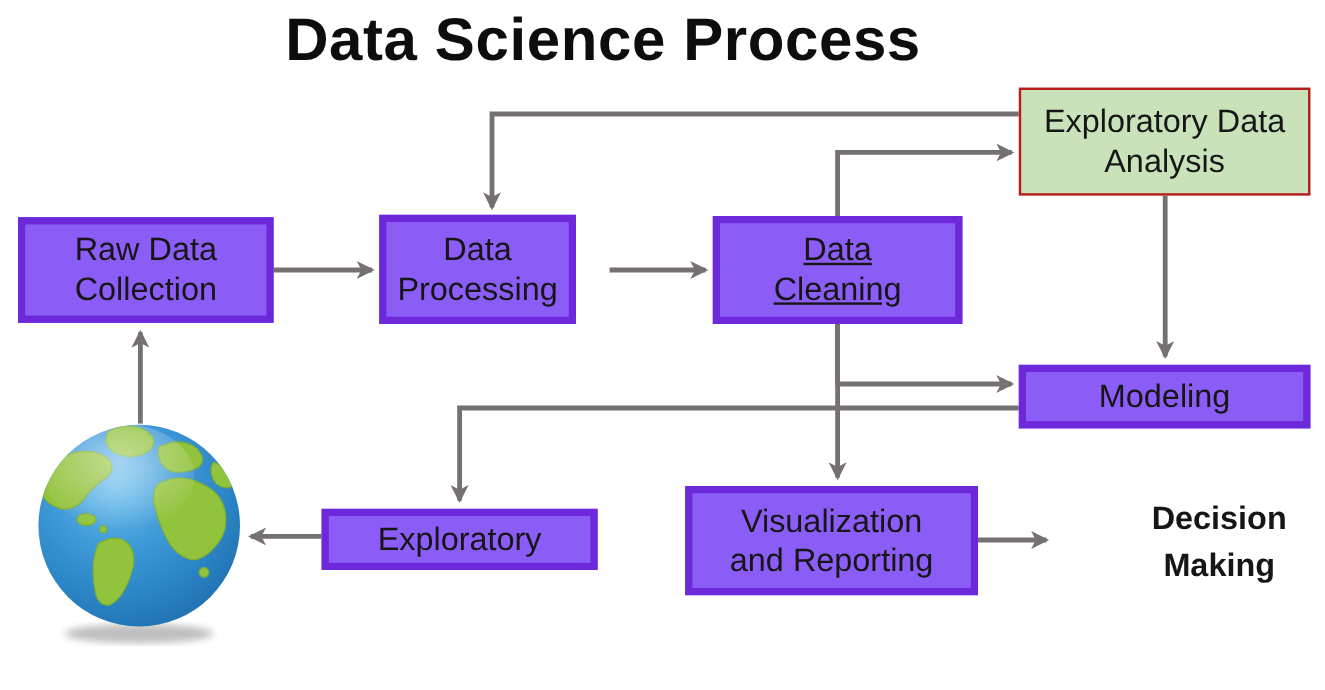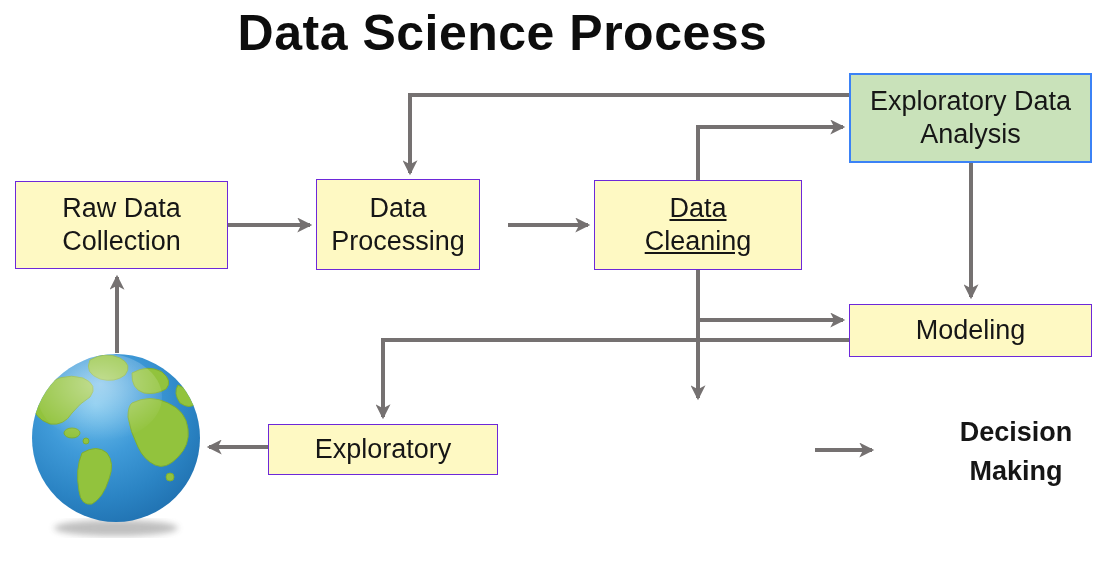--- a/index.html
+++ b/index.html
@@ -10,22 +10,22 @@
   .title{
     position:absolute;left:0;top:4px;width:1005px;text-align:center;
     font-size:50px;font-weight:bold;color:#0d0d0d;margin:0;letter-spacing:0.5px;
   }
   .edges{position:absolute;left:0;top:0;z-index:2;}
   .globe-wrap{position:absolute;left:20px;top:345px;z-index:1;}
   .node{
     position:absolute;box-sizing:border-box;display:flex;align-items:center;justify-content:center;
     text-align:center;font-size:27px;line-height:1.22;z-index:3;
   }
-  .process{background:#fef9c3;border:1px solid #6d28d9;}
-  .analysis{background:#c9e2ba;border:2px solid #3b82f6;}
+  .process{background:#8b5cf6;border:6px solid #6d28d9;}
+  .analysis{background:#c9e2ba;border:2px solid #b91c1c;}
   .plain{
     position:absolute;text-align:center;font-size:27px;line-height:1.45;z-index:3;
   }
   .n-raw{left:15px;top:181px;width:213px;height:88px;}
   .n-proc{left:316px;top:179px;width:164px;height:91px;}
   .n-clean{left:594px;top:180px;width:208px;height:90px;padding:0 25px;text-decoration:underline;}
   .n-eda{left:849px;top:73px;width:243px;height:90px;padding:0 10px;}
   .n-model{left:849px;top:304px;width:243px;height:53px;}
   .n-deploy{left:268px;top:424px;width:230px;height:51px;}
   .n-viz{left:571px;top:405px;width:244px;height:91px;padding:0 18px;}
@@ -106,16 +106,19 @@
   </div>
   <div class="node analysis n-eda">
     <span>Exploratory Data Analysis</span>
   </div>
   <div class="node process n-model">
     <span>Modeling</span>
   </div>
   <div class="node process n-deploy">
     <span>Exploratory</span>
   </div>
+  <div class="node process n-viz">
+    <span>Visualization and Reporting</span>
+  </div>
 
   <div class="plain t-decision">Decision Making</div>
 
 </div>
 
 </body></html>

